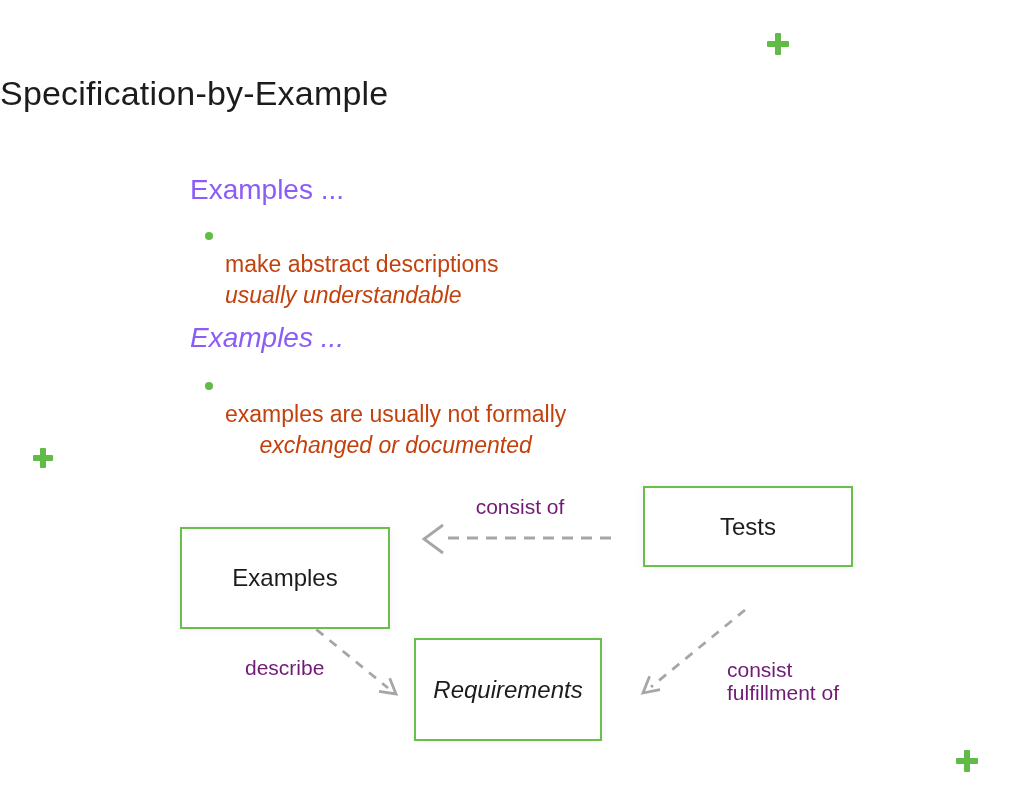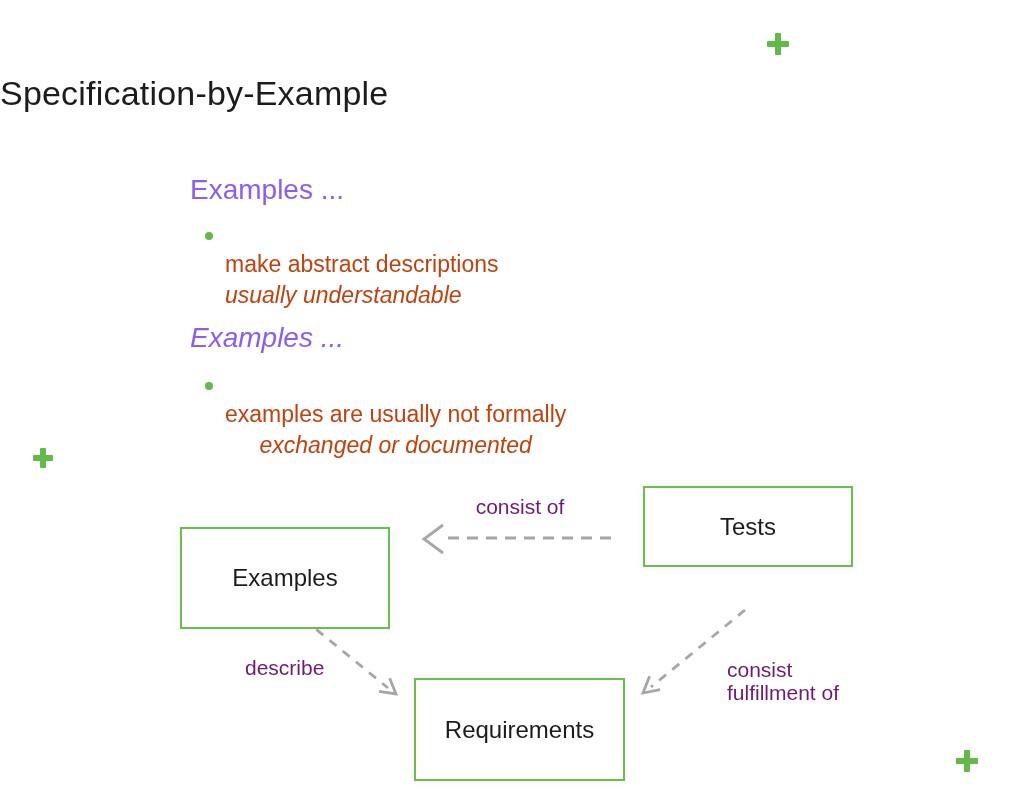--- a/index.html
+++ b/index.html
@@ -69,21 +69,21 @@
     border:2px solid var(--green-border);
     box-shadow:0 0 10px rgba(0,0,0,0.06);
     display:flex;
     align-items:center;
     justify-content:center;
     font-size:24px;
     color:#1c1c1c;
   }
   .node.examples{left:180px; top:486px; width:210px; height:102px;margin-top:41px;}
   .node.tests{left:643px; top:486px; width:210px; height:81px;justify-content:center;}
-  .node.requirements{left:414px; top:678px; width:211px; height:103px;}
+  .node.requirements{left:414px; top:638px; width:188px; height:103px;font-style:italic;}
 
   
   .arrows{
     position:absolute;
     left:0; top:0;
     width:1024px; height:808px;
     pointer-events:none;
   }
 
   

